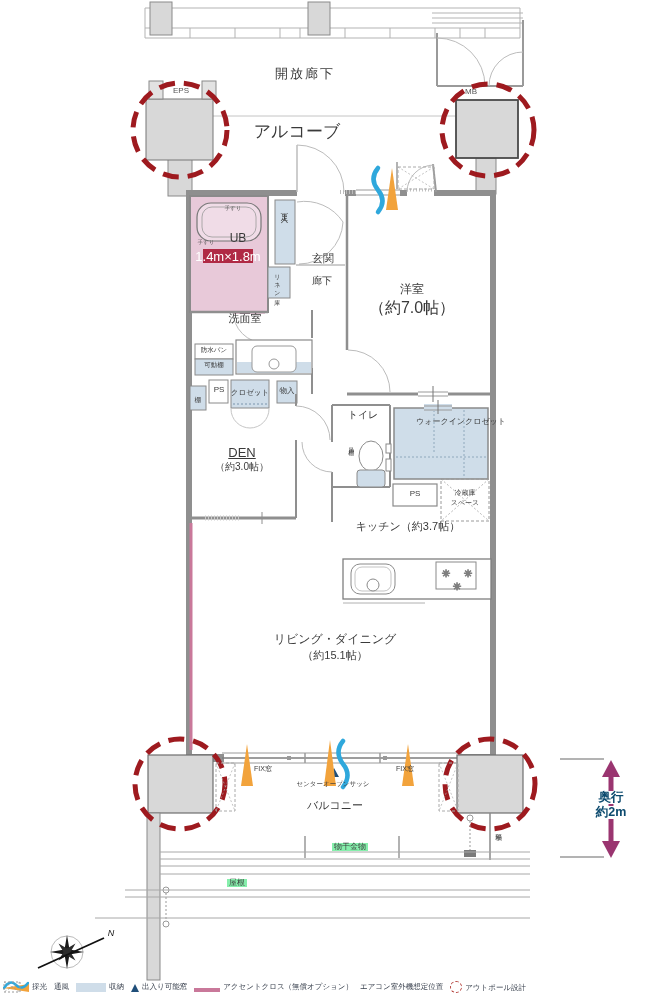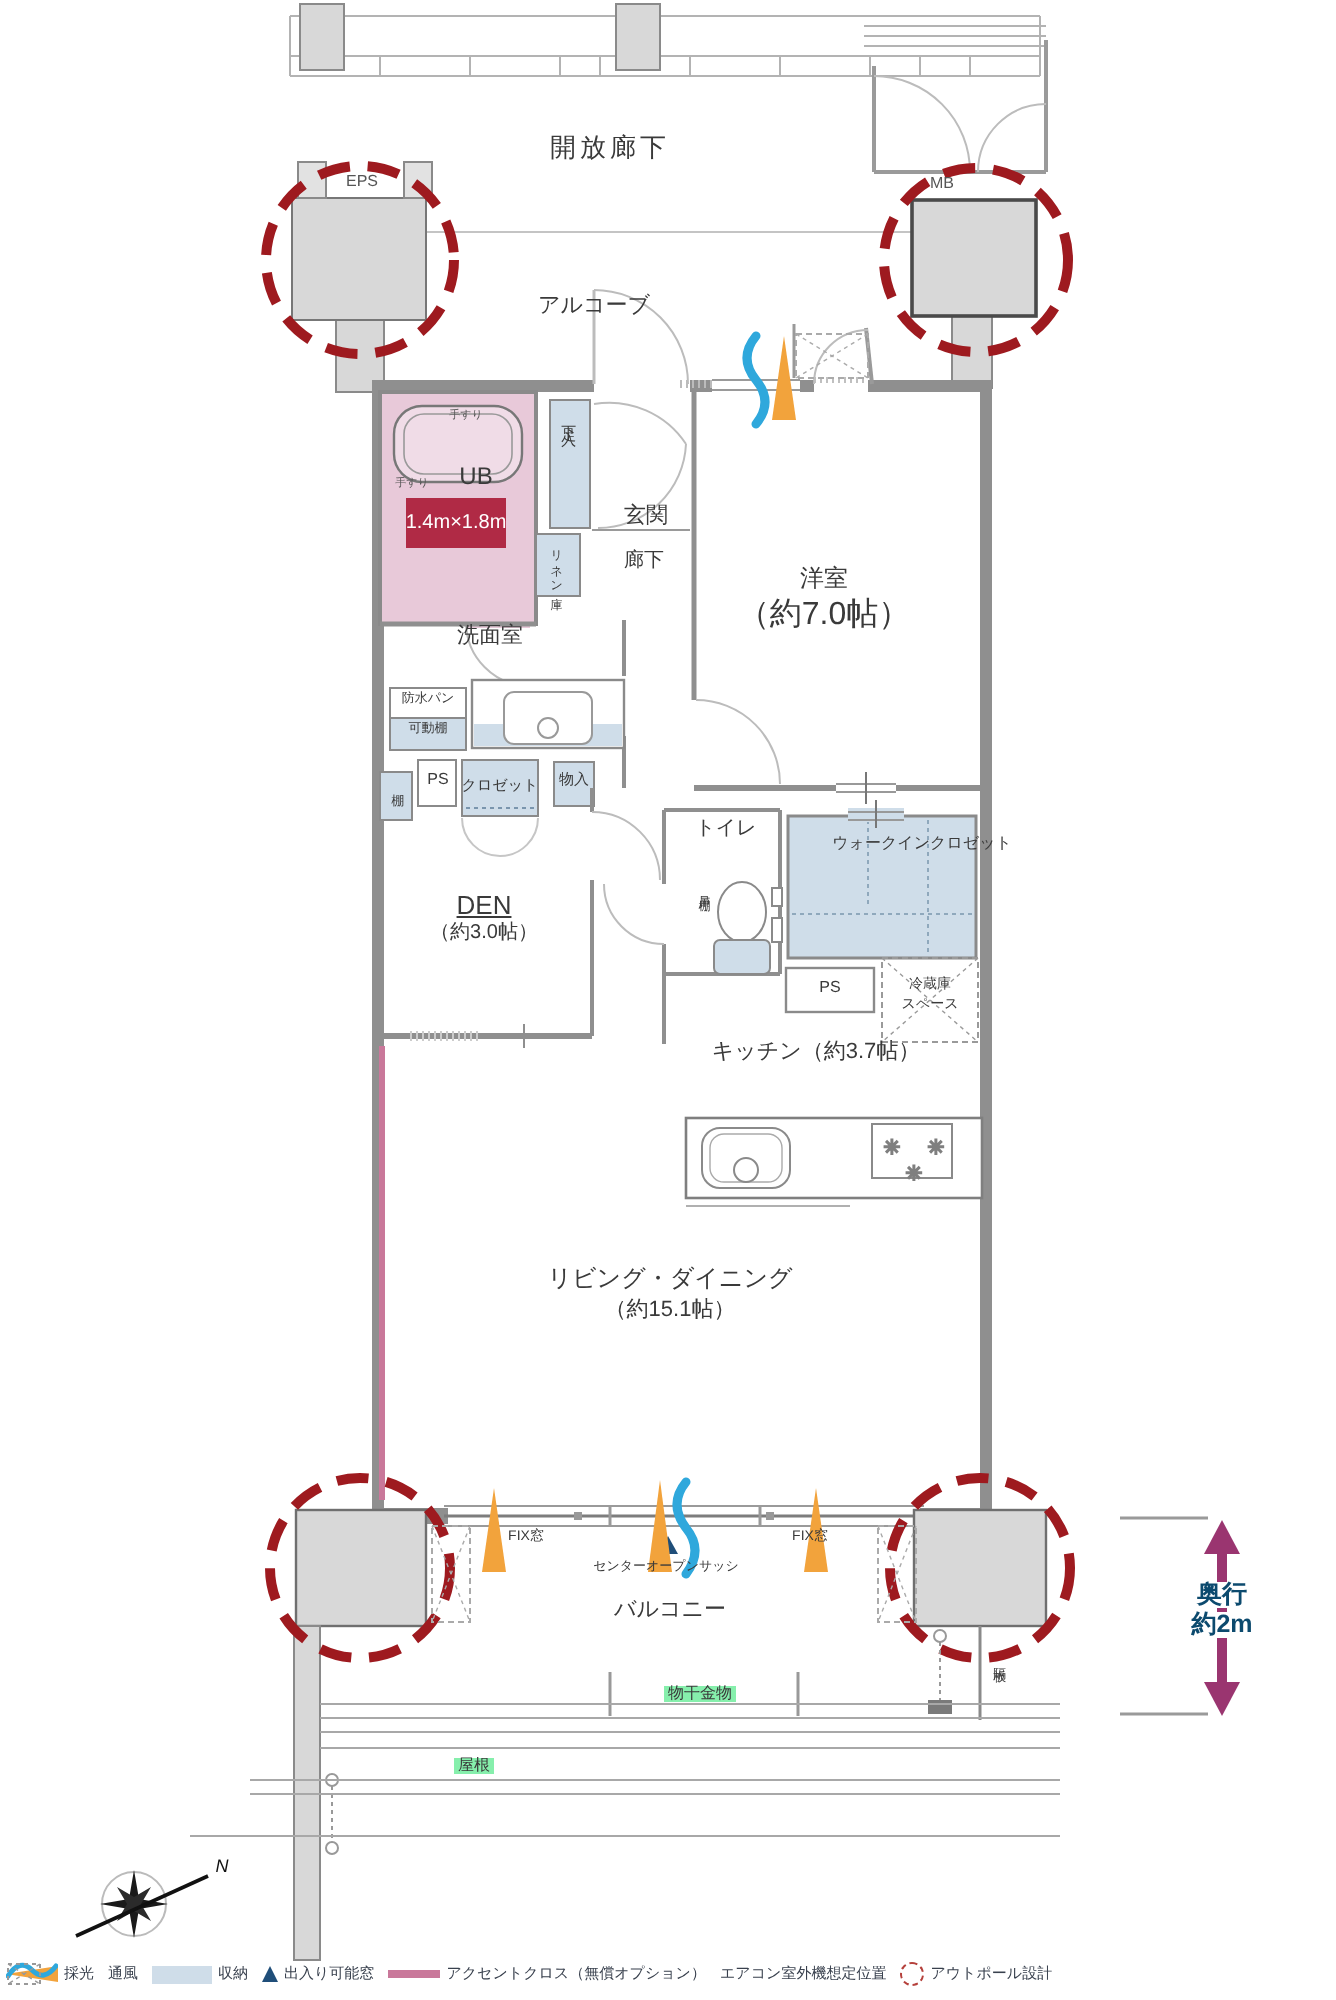--- a/index.html
+++ b/index.html
@@ -9,21 +9,21 @@
   .lbl{position:absolute;color:#3a3a3a;white-space:nowrap;line-height:1.05;
        transform:translateX(-50%);text-align:center;}
   .v{writing-mode:vertical-rl;transform:none;letter-spacing:1px;text-align:left;}
   .badge{position:absolute;background:#b02a45;color:#fff;display:flex;
          align-items:center;justify-content:center;}
   .wbg{background:#86efac;padding:0 2px;}
   .depth{color:#0c4a6e;font-weight:bold;background:#fff;}
   
   #legend{position:absolute;left:3px;top:981px;width:664px;display:flex;
           align-items:center;gap:7px;font-size:7.5px;color:#39414e;}
-  .li{display:flex;align-items:center;gap:3px;white-space:nowrap;font-family:Liberation Serif, serif;}
+  .li{display:flex;align-items:flex-end;gap:3px;white-space:nowrap;font-family:Liberation Serif, serif;}
   .g-day{width:0;height:0;border-top:4px solid transparent;border-bottom:4px solid transparent;
          border-right:26px solid #f2a33c;display:inline-block;}
   .g-sto{width:30px;height:9px;background:#cfdde9;display:inline-block;}
   .g-win{width:0;height:0;border-left:4.5px solid transparent;border-right:4.5px solid transparent;
          border-bottom:8px solid #1f4e79;display:inline-block;}
   .g-acc{width:26px;height:4px;background:#c9789a;display:inline-block;}
   .g-out{width:10px;height:10px;border:1.3px dashed #b5413c;border-radius:50%;display:inline-block;}
 </style>
 </head>
 <body>
@@ -278,29 +278,29 @@
 
   <g>
     <circle cx="67" cy="952" r="16" fill="none" stroke="#bbb"></circle>
     <polygon points="67,935 69.5,949.5 84,952 69.5,954.5 67,969 64.5,954.5 50,952 64.5,949.5" fill="#1a1a1a"></polygon>
     <polygon points="75.5,943.5 70.5,952 75.5,960.5 67,955.5 58.5,960.5 63.5,952 58.5,943.5 67,948.5" fill="#2b2b2b"></polygon>
     <line x1="38" y1="968" x2="104" y2="938" stroke="#111" stroke-width="1.8"></line>
   </g>
 </svg>
 
 <div class="lbl" style="left:305px;top:67px;font-size:13px;letter-spacing:2px;">開放廊下</div>
-<div class="lbl" style="left:297px;top:148px;font-size:11px;">アルコーブ</div>
+<div class="lbl" style="left:297px;top:123px;font-size:17px;">アルコーブ</div>
 <div class="lbl" style="left:181px;top:87px;font-size:8px;color:#555;">EPS</div>
 <div class="lbl" style="left:471px;top:88px;font-size:8px;color:#555;">MB</div>
 
 <div class="lbl" style="left:323px;top:213px;font-size:11px;margin-top:40px;">玄関</div>
 <div class="lbl v" style="left:280px;top:207px;font-size:7.5px;">下足入</div>
 
 <div class="lbl" style="left:238px;top:232px;font-size:12px;">UB</div>
-<div class="badge" style="left:203px;top:249px;width:50px;height:25px;font-size:10px;">1.4m×1.8m</div>
+<div class="badge" style="left:203px;top:249px;width:50px;height:14px;font-size:13px;">1.4m×1.8m</div>
 <div class="lbl" style="left:233px;top:206px;font-size:5.5px;color:#555;">手すり</div>
 <div class="lbl" style="left:206px;top:240px;font-size:5.5px;color:#555;">手すり</div>
 <div class="lbl v" style="left:274px;top:270px;font-size:6px;">リネン庫</div>
 <div class="lbl" style="left:322px;top:276px;font-size:10px;">廊下</div>
 
 <div class="lbl" style="left:412px;top:283px;font-size:12px;">洋室</div>
 <div class="lbl" style="left:412px;top:300px;font-size:16px;">（約7.0帖）</div>
 
 <div class="lbl" style="left:245px;top:313px;font-size:11px;">洗面室</div>
 <div class="lbl" style="left:214px;top:347px;font-size:6.5px;">防水パン</div>

